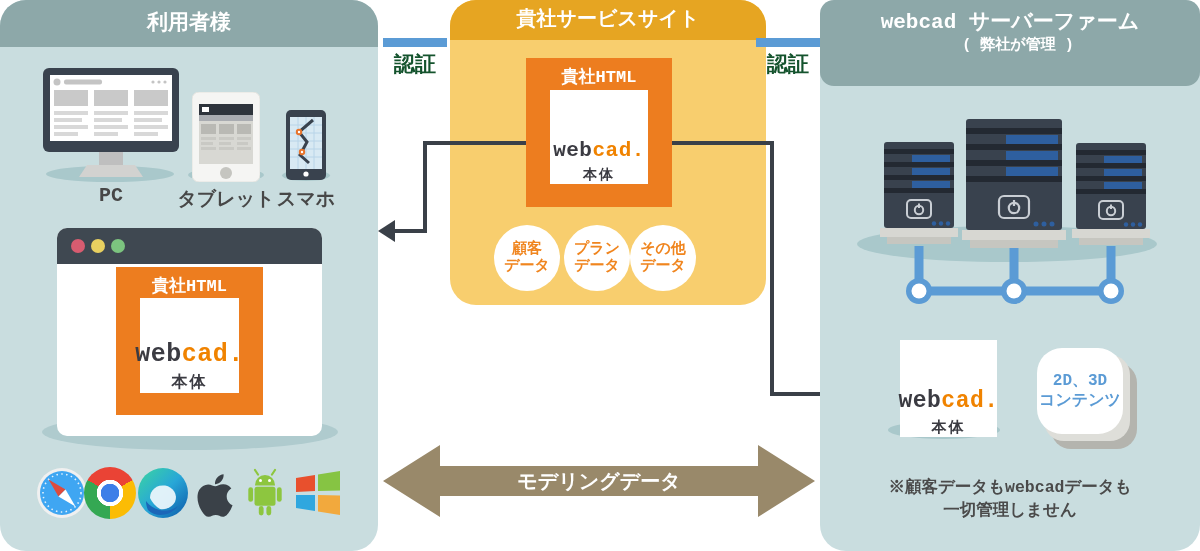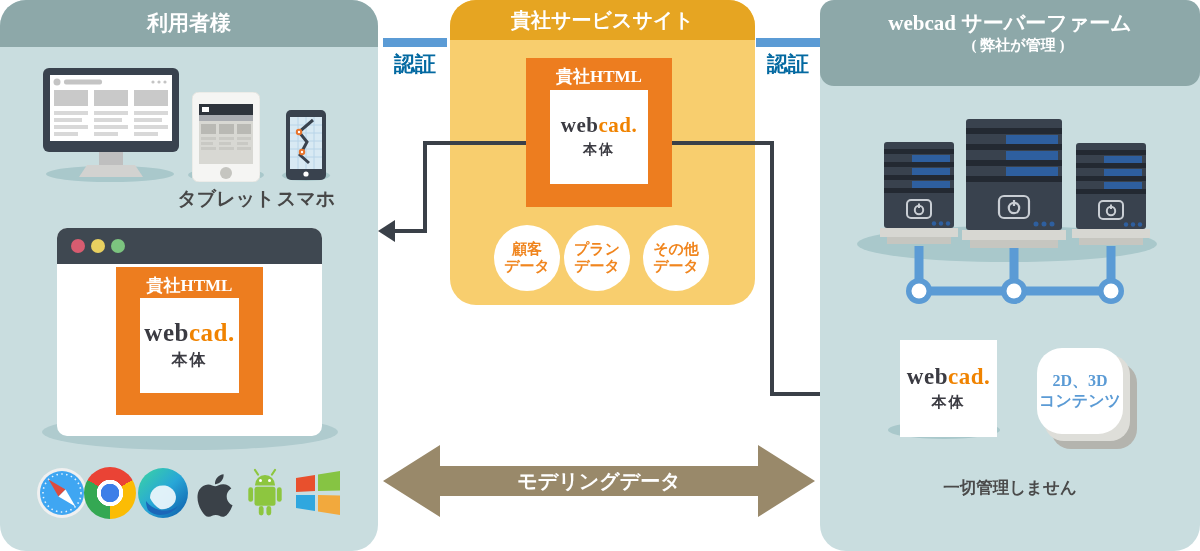--- a/index.html
+++ b/index.html
@@ -1,26 +1,26 @@
 <!DOCTYPE html>
 <html><head>
 <meta charset="utf-8">
 <style>
   html,body{margin:0;padding:0;background:#fff;}
   .canvas{position:relative;width:1200px;height:551px;background:#ffffff;overflow:hidden;
-          font-family:Liberation Serif, serif;}
+          font-family:Liberation Mono, monospace;}
   .abs{position:absolute;}
 
   
   .panel{position:absolute;border-radius:26px;}
   .panel-header{position:absolute;left:0;top:0;right:0;border-radius:26px 26px 0 0;
                 color:#fff;font-weight:bold;text-align:center;}
   #panel-users{left:0;top:0;width:378px;height:551px;background:#C9DDDF;}
   #panel-users .panel-header{height:47px;line-height:47px;font-size:21px;background:#8DA8A9;}
-  #panel-service{left:450px;top:0;width:305px;height:305px;background:#F8CE6E;}
+  #panel-service{left:450px;top:0;width:305px;height:305px;background:#F8CE6E;padding-left:11px;}
   #panel-service .panel-header{height:40px;line-height:40px;font-size:20px;background:#E6A522;}
   #panel-server{left:820px;top:0;width:380px;height:551px;background:#C9DDDF;}
   #panel-server .panel-header{height:86px;background:#8DA8A9;border-radius:14px;}
   .sf-title{padding-top:10px;font-size:21px;line-height:26px;}
   .sf-sub{font-size:12.5px;font-weight:bold;line-height:17px;}
   .sf-managed{font-size:15px;font-weight:bold;line-height:19px;margin-left:16px;}
 
   
   .eshadow{position:absolute;border-radius:50%;background:#A9C8CB;}
 
@@ -29,34 +29,34 @@
 
   
   .bwin{position:absolute;left:57px;top:228px;width:265px;height:208px;background:#fff;border-radius:10px;}
   .bbar{height:36px;background:#3F4851;border-radius:10px 10px 0 0;position:relative;}
   .bdot{position:absolute;top:11px;width:14px;height:14px;border-radius:50%;}
 
   
   .obox{position:absolute;background:#ED7D1F;text-align:center;}
   .obox .otitle{color:#fff;font-weight:bold;margin-top:7px;}
   .wbox{position:absolute;background:#fff;display:flex;flex-direction:column;
-        align-items:center;justify-content:center;}
+        align-items:center;justify-content:flex-end;}
   .wlogo{font-weight:bold;line-height:1;letter-spacing:0.5px;}
   .wlogo .lw{color:#3B3B42;}
   .wlogo .lc{color:#F08300;}
   .lsub{font-weight:bold;color:#3B3B42;letter-spacing:2px;margin-top:5px;}
 
   
   .dcircle{position:absolute;top:225px;width:66px;height:66px;border-radius:50%;background:#fff;
            color:#F0851E;font-weight:bold;font-size:15px;line-height:17px;
            display:flex;flex-direction:column;align-items:center;justify-content:center;}
 
   
   .auth-bar{position:absolute;top:38px;height:9px;width:64px;background:#5B9BD5;}
-  .auth-label{position:absolute;top:50px;color:#0369a1;font-weight:bold;font-size:21px;text-align:center;}
+  .auth-label{position:absolute;top:50px;color:#14532d;font-weight:bold;font-size:21px;text-align:center;}
 
   
   .dline{position:absolute;background:#3A4048;}
   .larrow-head{position:absolute;left:378px;top:220px;width:0;height:0;
                border-top:11px solid transparent;border-bottom:11px solid transparent;
                border-right:17px solid #3A4048;}
 
   
   .stack-layer{position:absolute;width:86px;height:86px;border-radius:20px;}
   .stack-front{display:flex;flex-direction:column;align-items:center;justify-content:center;
@@ -145,20 +145,21 @@
     <rect x="4" y="7" width="32" height="52" fill="#D8E9F3"></rect>
     <path d="M12,7V59 M20,7V59 M28,7V59 M4,15H36 M4,23H36 M4,31H36 M4,39H36 M4,47H36" stroke="#B8D4E8" stroke-width="1" fill="none"></path>
     <polyline points="27,10 13,22 21,32 14,45 23,53" stroke="#39424E" stroke-width="3" fill="none"></polyline>
     <circle cx="13" cy="22" r="3.2" fill="#E8742C"></circle>
       <circle cx="13" cy="22" r="1.2" fill="#ffffff"></circle>
     <circle cx="16" cy="42" r="3.2" fill="#E8742C"></circle>
       <circle cx="16" cy="42" r="1.2" fill="#ffffff"></circle>
     <circle cx="20" cy="64" r="2.6" fill="#ffffff"></circle>
   </svg>
 
+  <div class="dev-label" style="left:43px;top:184px;width:136px;font-size:20px;">PC</div>
   <div class="dev-label" style="left:176px;top:186px;width:100px;">タブレット</div>
   <div class="dev-label" style="left:276px;top:186px;width:60px;">スマホ</div>
 
   <div class="eshadow" style="left:42px;top:414px;width:296px;height:36px;background:#AFCBCE;"></div>
   <div class="bwin">
     <div class="bbar">
       <span class="bdot" style="left:14px;background:#D85C70;"></span>
       <span class="bdot" style="left:34px;background:#E8D060;"></span>
       <span class="bdot" style="left:54px;background:#7CC47F;"></span>
     </div>
@@ -232,21 +233,21 @@
   </div>
 
   <div class="dcircle" style="left:494px;">
     <span>顧客</span>
     <span>データ</span>
   </div>
   <div class="dcircle" style="left:564px;align-items:center;">
     <span>プラン</span>
     <span>データ</span>
   </div>
-  <div class="dcircle" style="left:643px;">
+  <div class="dcircle" style="left:630px;">
     <span>その他</span>
     <span>データ</span>
   </div>
 
   <div class="auth-bar" style="left:383px;"></div>
   <div class="auth-label" style="left:378px;width:74px;">認証</div>
   <div class="auth-bar" style="left:756px;"></div>
   <div class="auth-label" style="left:752px;width:72px;">認証</div>
 
   <div class="dline" style="left:423px;top:141px;width:103px;height:4px;"></div>
@@ -366,16 +367,17 @@
   </div>
 
   <div class="stack-layer" style="left:1051px;top:363px;background:#B4B4AE;"></div>
   <div class="stack-layer" style="left:1044px;top:355px;background:#DEDED9;"></div>
   <div class="stack-layer stack-front" style="left:1037px;top:348px;">
     <span>2D、3D</span>
     <span>コンテンツ</span>
   </div>
 
   <div class="note">
+    <div>※顧客データもwebcadデータも</div>
     <div>一切管理しません</div>
   </div>
 
 </div>
 
 </body></html>

